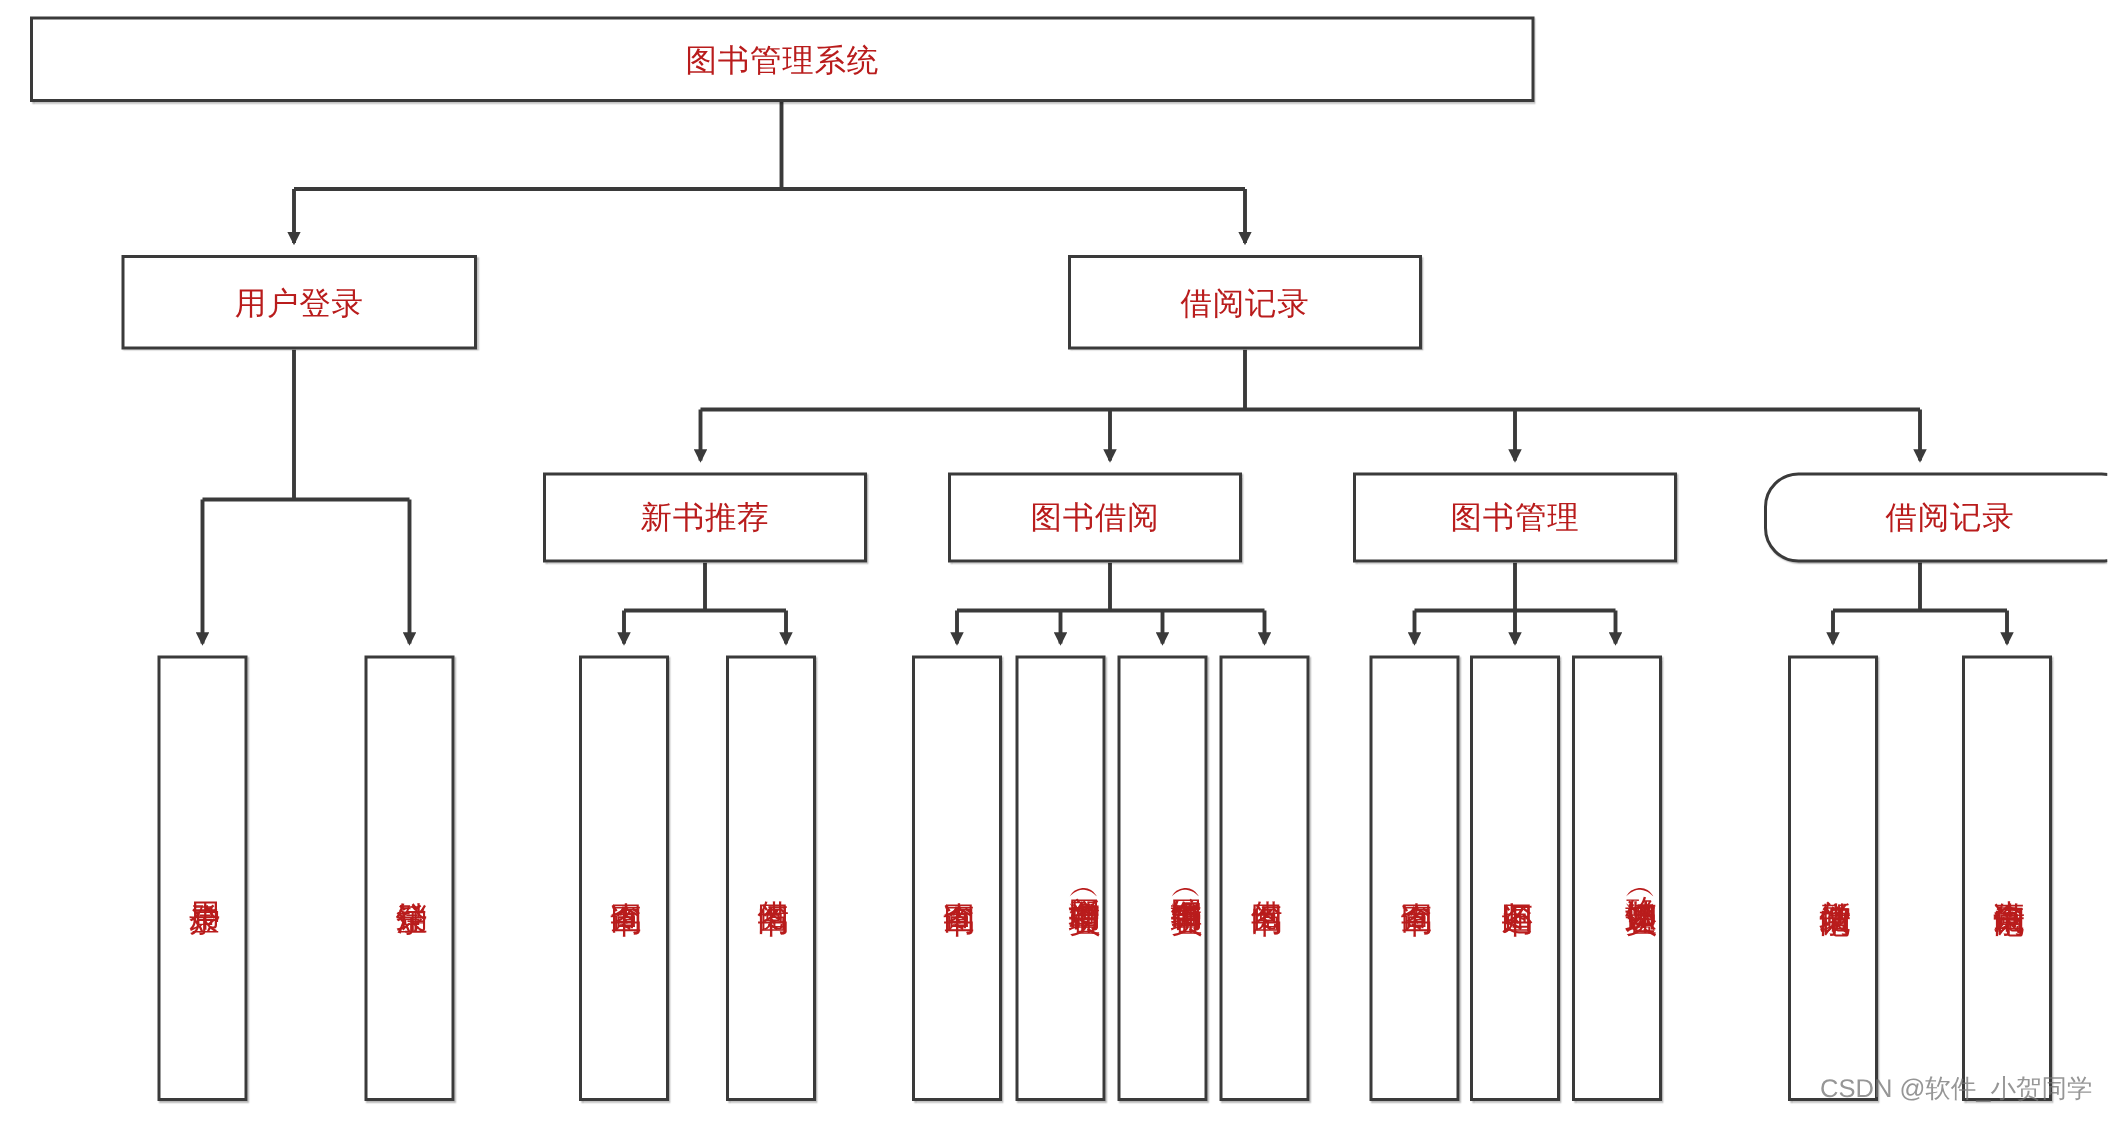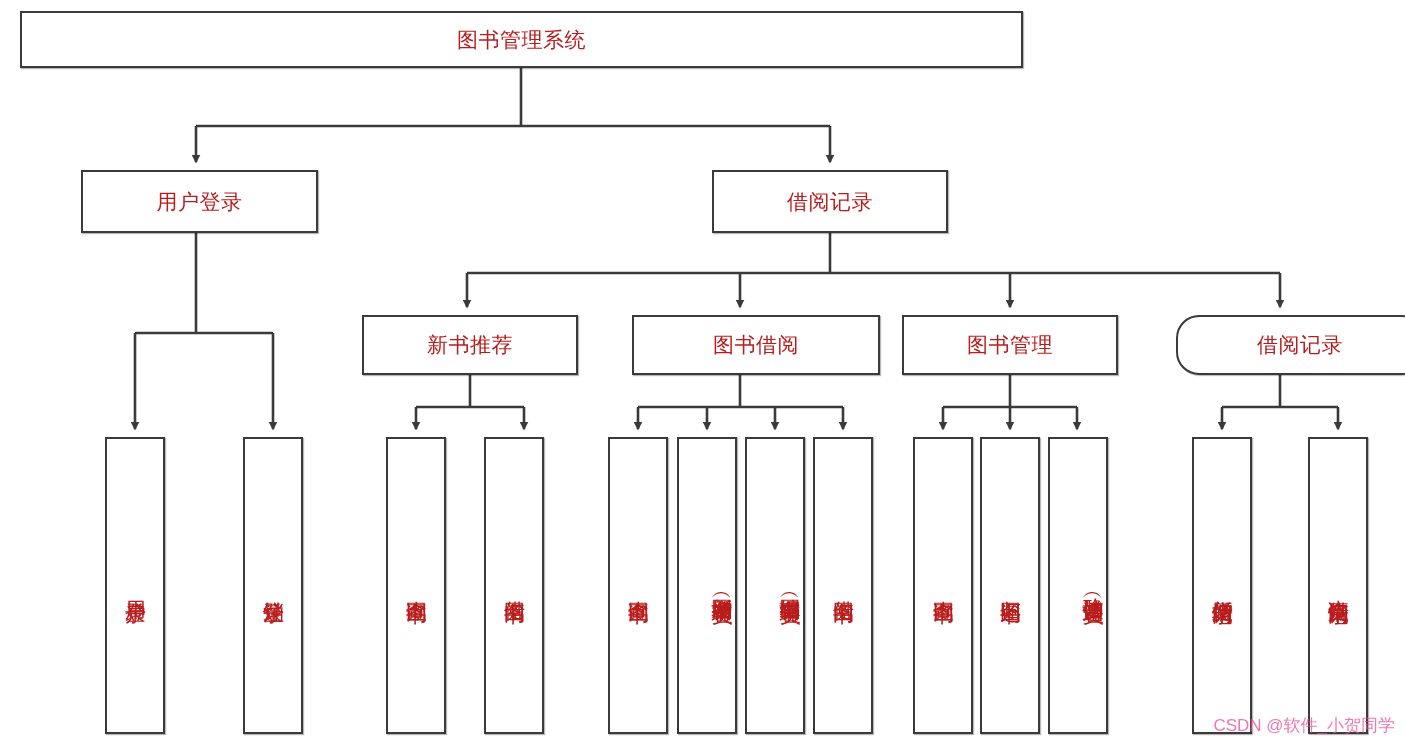--- a/index.html
+++ b/index.html
@@ -53,21 +53,21 @@
     align-items: flex-start;
   }
   .node-title {
     display: block;
   }
   .watermark {
     position: absolute;
     right: 10px;
     bottom: 10px;
     font-size: 17px;
-    color: #ec4899;
+    color: #737373;
     opacity: 0.75;
     user-select: none;
     white-space: nowrap;
   }
 </style>
 </head>
 <body>
 
 <div id="diagram-root">
 
@@ -128,21 +128,21 @@
   <div class="node horizontal" style="left:81px; top:170px; width:237px; height:63px;">
     <span class="node-title">用户登录</span>
   </div>
   <div class="node horizontal" style="left:712px; top:170px; width:236px; height:63px;">
     <span class="node-title">借阅记录</span>
   </div>
 
   <div class="node horizontal" style="left:362px; top:315px; width:216px; height:60px;justify-content:center;">
     <span class="node-title">新书推荐</span>
   </div>
-  <div class="node horizontal" style="left:632px; top:315px; width:248px; height:60px;">
+  <div class="node horizontal" style="left:632px; top:315px; width:196px; height:60px;">
     <span class="node-title">图书借阅</span>
   </div>
   <div class="node horizontal" style="left:902px; top:315px; width:216px; height:60px;">
     <span class="node-title">图书管理</span>
   </div>
   <div class="node horizontal" style="left:1176px; top:315px; width:248px; height:60px;border-radius:23px;">
     <span class="node-title">借阅记录</span>
   </div>
 
   <div class="node vertical" style="left:105px; top:437px; width:60px; height:297px;">

